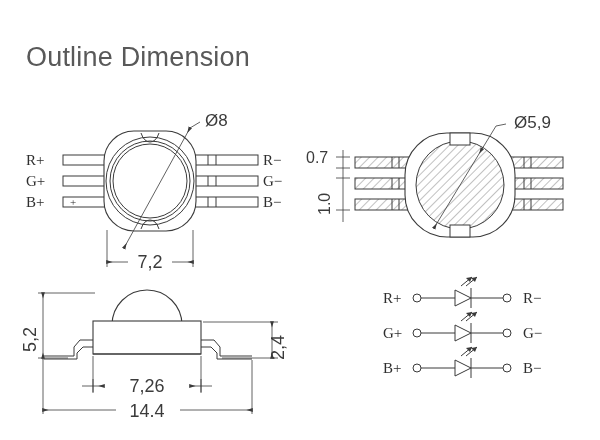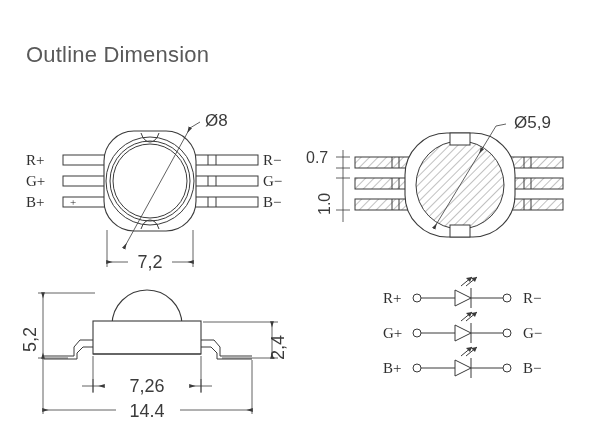--- a/index.html
+++ b/index.html
@@ -11,21 +11,21 @@
     width: 600px;
     height: 440px;
     position: relative;
     font-family: "Liberation Sans", sans-serif;
     overflow: hidden;
   }
   #page-title {
     position: absolute;
     left: 26px;
     top: 42px;
-    font-size: 22px;
+    font-size: 27px;
     color: #595959;
     font-family: "Liberation Sans", sans-serif;
     letter-spacing: 0.2px;
     white-space: nowrap;
   }
   #drawing-canvas {
     position: absolute;
     left: 0;
     top: 0;
   }

